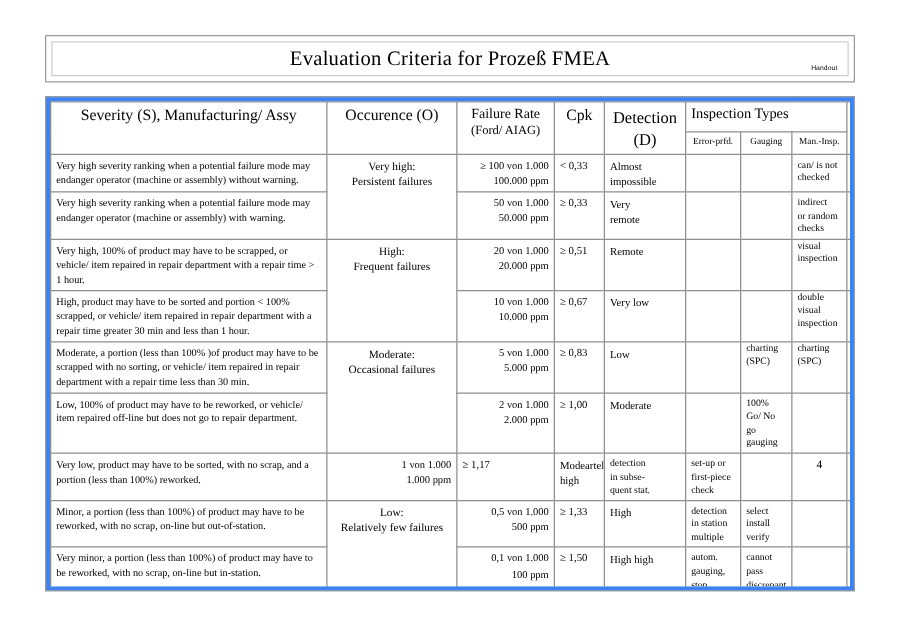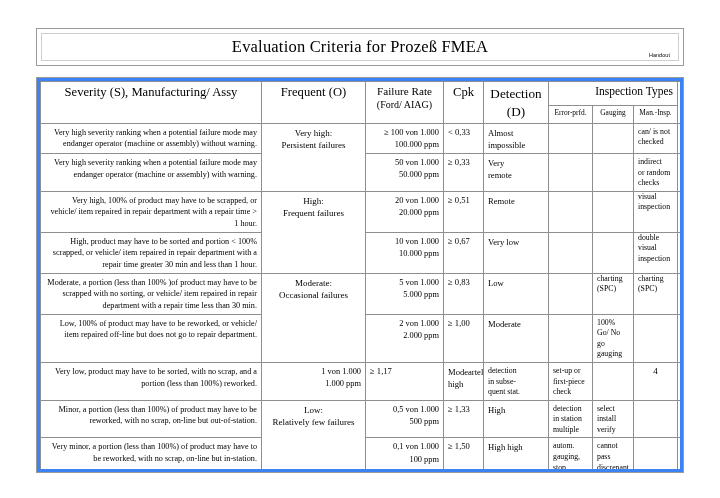--- a/index.html
+++ b/index.html
@@ -107,21 +107,21 @@
     padding: 2px 3px;
   }
   th.h-sub {
     vertical-align: middle;
     font-size: 7.4px;
     line-height: 1.1;
     padding: 1px 2px;
     font-family: "Liberation Serif", serif;
   }
   th.h-group {
-    text-align: right;
+    text-align: left;
     vertical-align: middle;
     font-size: 11.5px;
     line-height: 1.1;
     padding: 1px 2px;
   }
   th.h-two-line {
     vertical-align: middle;
     font-size: 11.2px;
     line-height: 1.22;
   }
@@ -133,21 +133,21 @@
     text-align: center;
     vertical-align: middle;
     font-size: 13.2px;
     line-height: 1.35;
   }
 
   
   td.sev {
     font-size: 8.2px;
     line-height: 1.42;
-    text-align: right;
+    text-align: left;
     padding-left: 6px;
     padding-top: 4px;
     border-radius: 11px;
   }
   td.occ {
     font-size: 9px;
     line-height: 1.38;
     text-align: center;
     padding-left: 6px;
     padding-top: 4px;
@@ -209,21 +209,21 @@
           <col style="width:40px">
           <col style="width:65px">
           <col style="width:44px">
           <col style="width:41px">
           <col style="width:44px">
           <col style="width:37px">
         </colgroup>
         <thead>
           <tr>
             <th class="h-main" rowspan="2">Severity (S), Manufacturing/ Assy</th>
-            <th class="h-main" rowspan="2">Frequent (O)</th>
+            <th class="h-main" rowspan="2">Occurence (O)</th>
             <th class="h-two-line" rowspan="2">
               <span>Failure Rate</span>
               <span class="sub">(Ford/ AIAG)</span>
             </th>
             <th class="h-main" rowspan="2">Cpk</th>
             <th class="h-det" rowspan="2">
               <span>Detection</span><br>
               <span>(D)</span>
             </th>
             <th class="h-group" colspan="3">Inspection Types</th>

